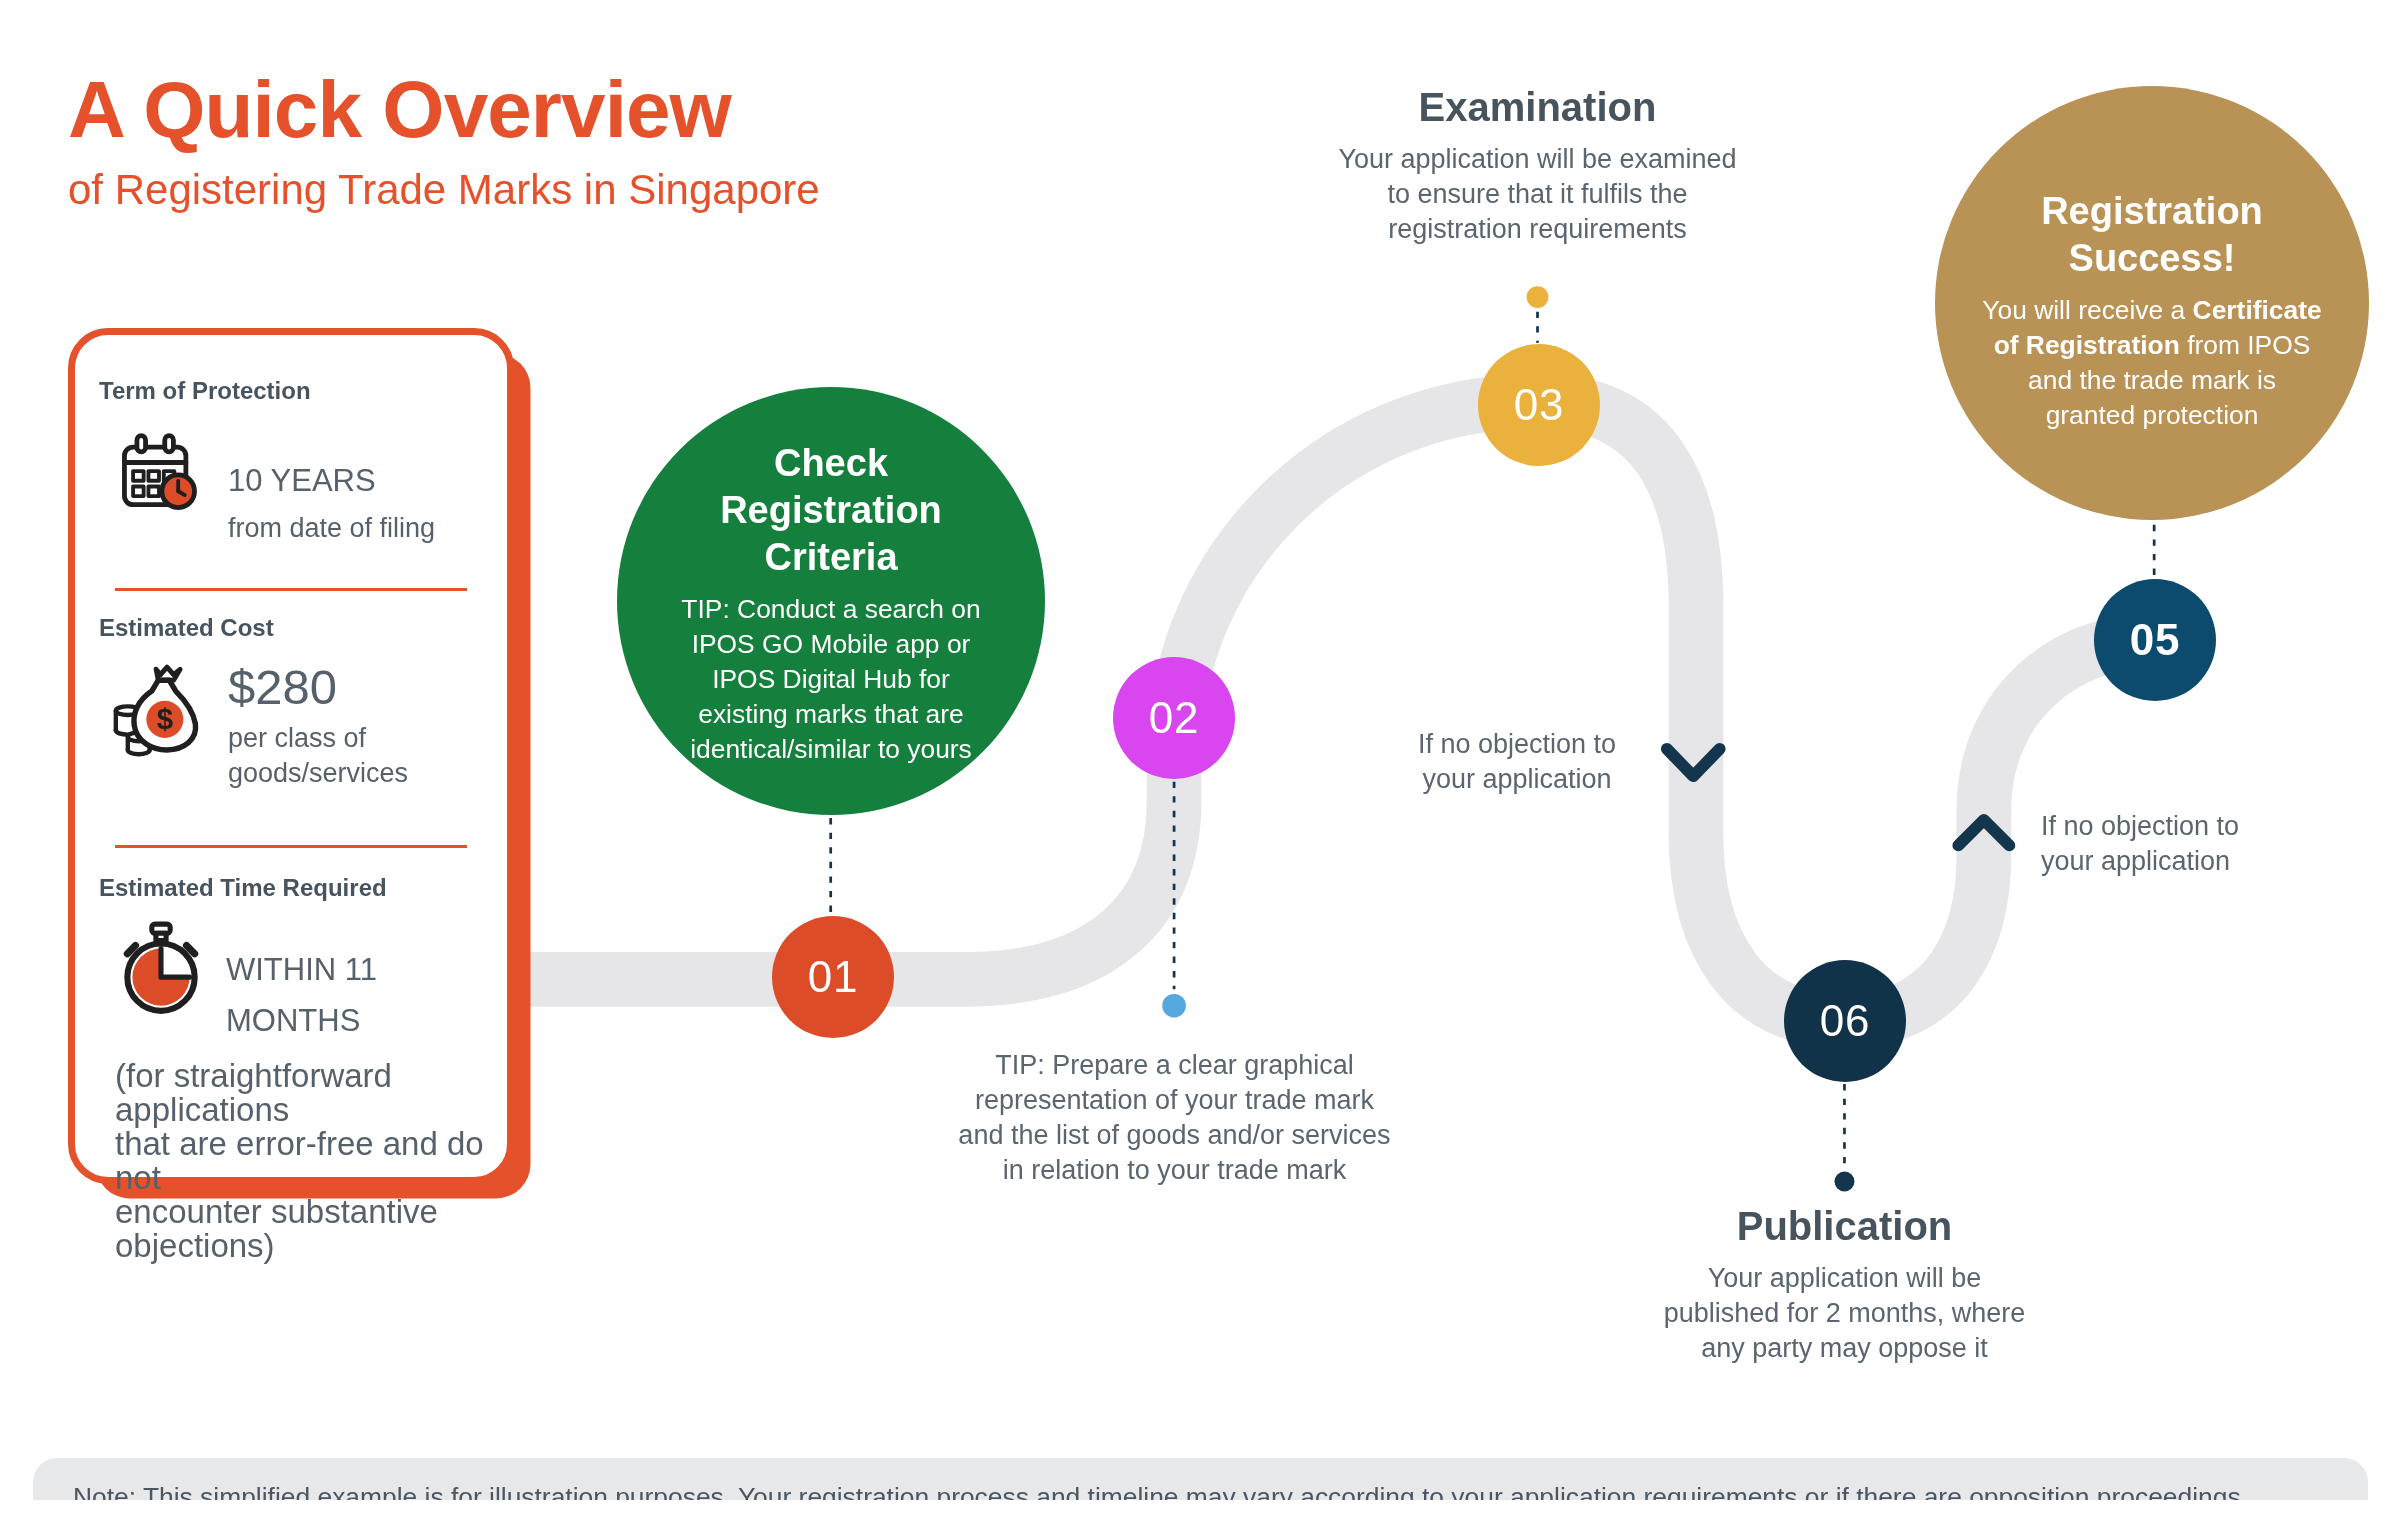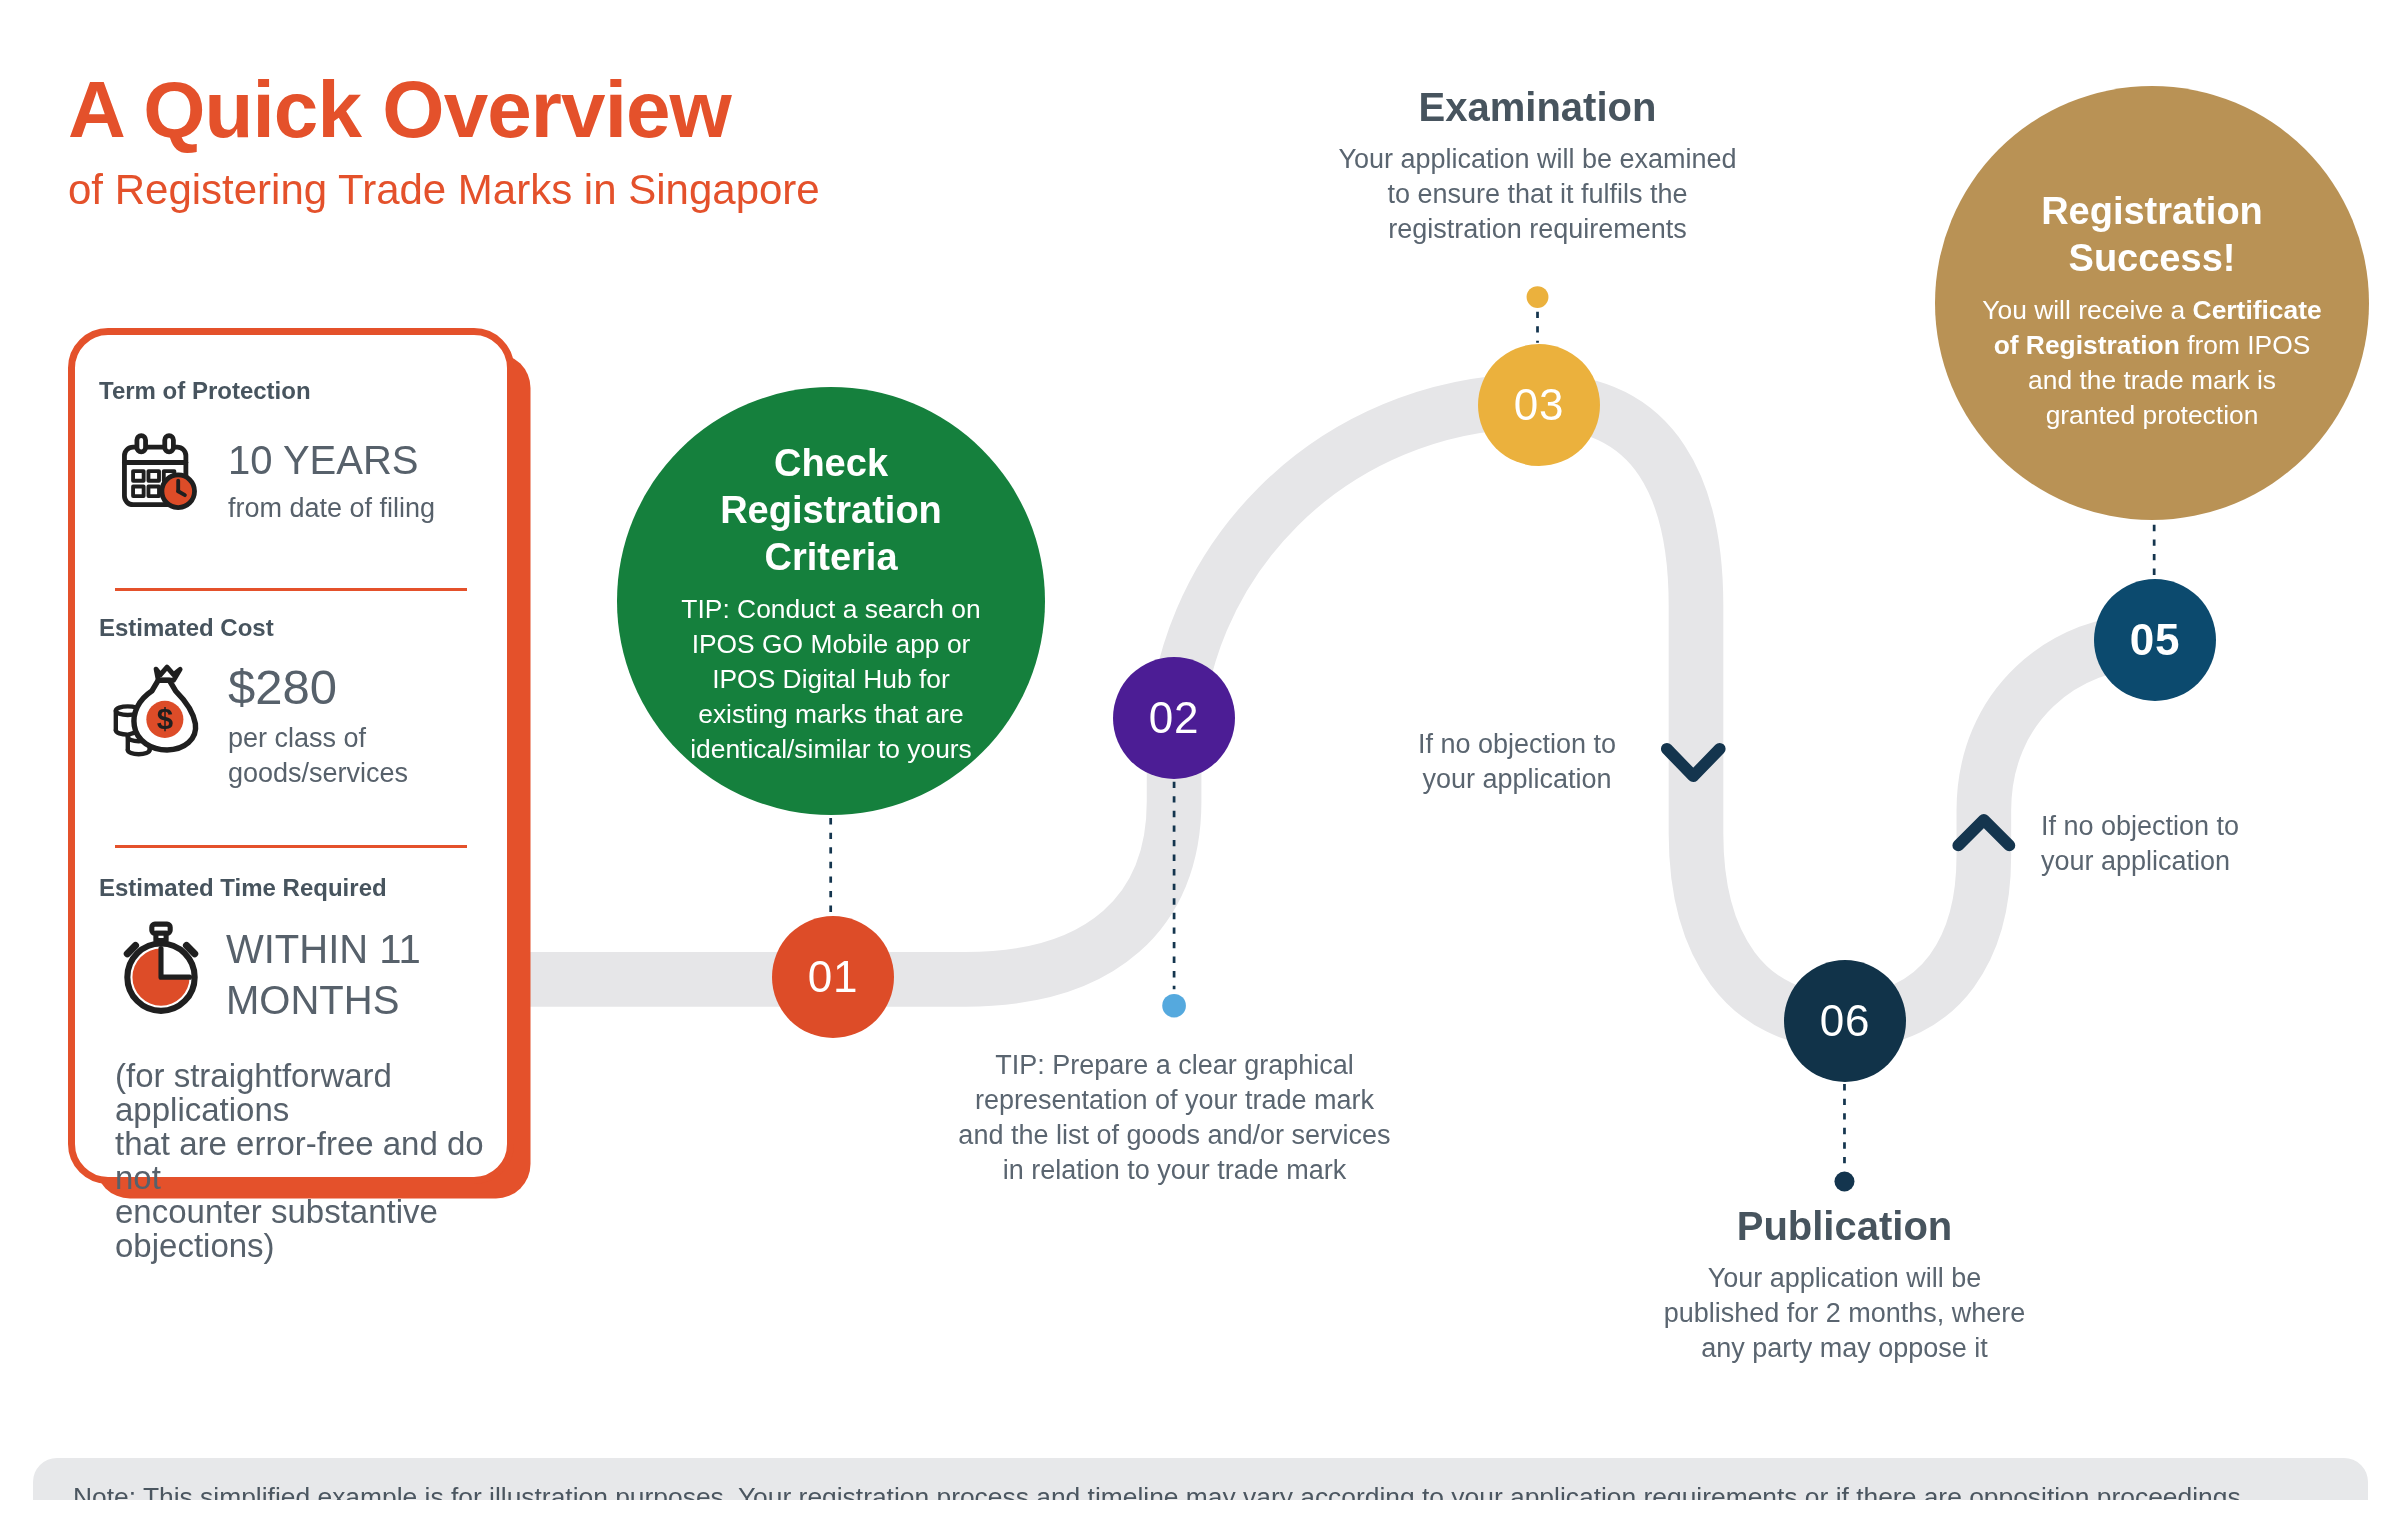--- a/index.html
+++ b/index.html
@@ -15,32 +15,32 @@
   .hdr h1{margin:0;font-size:80px;line-height:87px;font-weight:700;color:#E4512B;letter-spacing:-0.9px;}
   .hdr .sub{margin-top:12.8px;font-size:42px;line-height:47px;font-weight:500;color:#E4512B;}
 
   
   .card{position:absolute;left:68px;top:328px;width:446px;height:856px;box-sizing:border-box;
         background:#fff;border:7.3px solid #E4512B;border-radius:40px;
         box-shadow:22px 20px 0 -5.5px #E4512B;z-index:5;}
   .card .sec-h{position:absolute;left:24px;font-size:24px;font-weight:700;color:#47545E;}
   .card .icon{position:absolute;}
   .card .val-block{position:absolute;}
-  .card .val{font-size:40px;line-height:47px;color:#57616B;}
+  .card .val{font-size:31px;line-height:47px;color:#57616B;margin-top:20px;}
   .card .val-big{font-size:49px;line-height:53px;color:#57616B;}
   .card .detail{font-size:27px;line-height:35px;color:#57616B;margin-top:7.3px;}
   .card .divider{position:absolute;left:40px;right:40px;height:2.7px;background:#E4512B;}
   .card .note{position:absolute;left:40px;top:724px;width:372px;font-size:33px;line-height:34px;color:#57616B;}
 
   
   .badge{position:absolute;width:122px;height:122px;border-radius:50%;z-index:4;
          display:flex;align-items:center;justify-content:center;
          color:#fff;font-size:44px;font-weight:500;letter-spacing:0.9px;}
   .badge-01{left:772px;top:916px;background:#DD4C28;}
-  .badge-02{left:1113px;top:657px;background:#4c1d95;}
+  .badge-02{left:1113px;top:657px;background:#d946ef;}
   .badge-03{left:1478px;top:344px;background:#EBB13D;}
   .badge-04{left:1784px;top:960px;background:#113349;}
   .badge-05{left:2094px;top:579px;background:#0c4a6e;font-weight:bold;}
 
   
   .bubble{position:absolute;border-radius:50%;color:#fff;text-align:center;box-sizing:border-box;z-index:3;}
   .bubble-check{left:617px;top:387px;width:428px;height:428px;background:#15803d;padding:53px 36px 0 36px;text-align:center;}
   .bubble-success{left:1935px;top:86px;width:434px;height:434px;background:#B99255;padding:102px 47px 0 47px;}
   .bubble .b-title{font-size:38px;line-height:47px;font-weight:700;}
   .bubble .b-desc{font-size:26.4px;line-height:35px;margin-top:11px;}

